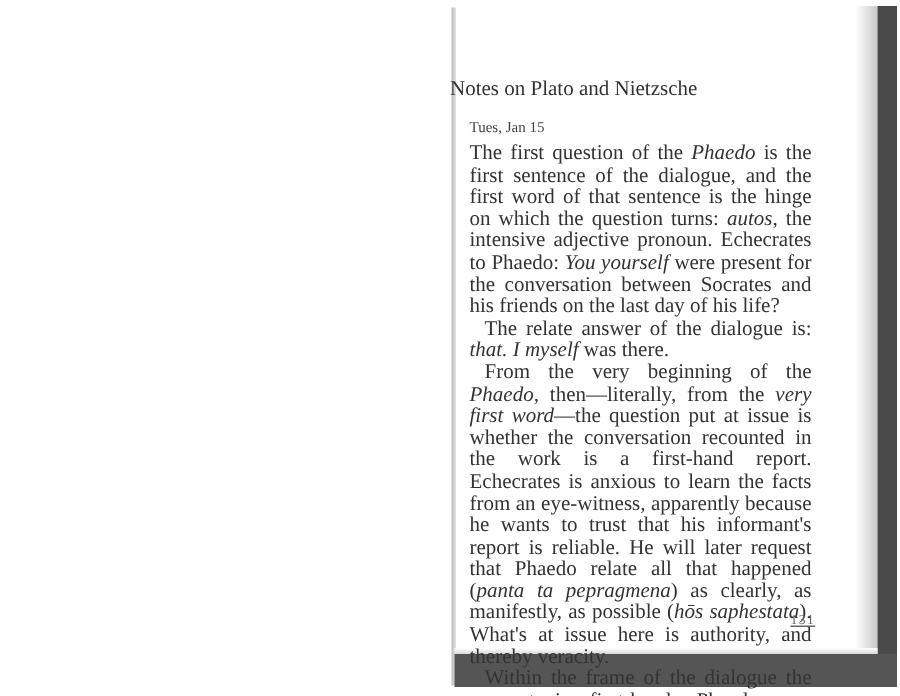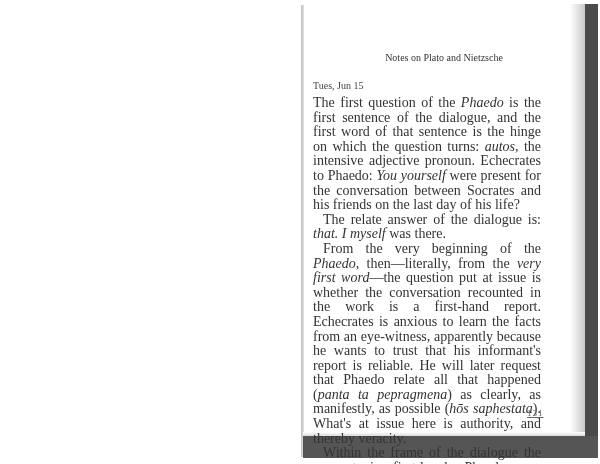--- a/index.html
+++ b/index.html
@@ -24,21 +24,21 @@
   .bottom-border {
     position: absolute; left: 303px; top: 436px; width: 295px; height: 22px;
     background: #555555;
   }
   .bottom-edge {
     position: absolute; left: 303px; top: 432px; width: 282px; height: 5px;
     background: linear-gradient(to bottom, #ffffff, #d0d0d0);
   }
   .title {
     position: absolute; left: 300px; top: 52px; width: 288px;
-    text-align: center; font-size: 10px; color: #333;
+    text-align: left; font-size: 14px; color: #333;
   }
   .date {
     position: absolute; left: 313px; top: 80px;
     font-size: 10px; color: #444;
   }
   .body-text {
     position: absolute; left: 313px; top: 96px; width: 228px;
     font-size: 14px; line-height: 14.6px; text-align: justify; color: #333;
   }
   .body-text p { margin: 0; }
@@ -53,21 +53,21 @@
 <body>
 
 <div style="position:absolute;left:0;top:0;width:300px;height:464px;background:#fff;"></div>
 <div class="gutter-line"></div>
 <div class="right-shade"></div>
 <div class="right-border"></div>
 <div class="bottom-edge"></div>
 <div class="bottom-border"></div>
 
 <div class="title">Notes on Plato and Nietzsche</div>
-<div class="date">Tues, Jun 15</div>
+<div class="date">Tues, Jan 15</div>
 
 <div class="body-text" id="body-text">
     <p><span>The first question of the </span><i>Phaedo</i><span> is the first sentence of the dialogue, and the first word of that sentence is the hinge on which the question turns: </span><i>autos</i><span>, the intensive adjective pronoun. Echecrates to Phaedo: </span><i>You yourself</i><span> were present for the conversation between Socrates and his friends on the last day of his life?</span></p>
     <p class="indent"><span>The relate answer of the dialogue is: </span><i>that. I myself</i><span> was there.</span></p>
     <p class="indent"><span>From the very beginning of the </span><i>Phaedo</i><span>, then—literally, from the </span><i>very first word</i><span>—the question put at issue is whether the conversation recounted in the work is a first-hand report. Echecrates is anxious to learn the facts from an eye-witness, apparently because he wants to trust that his informant's report is reliable. He will later request that Phaedo relate all that happened (</span><i>panta ta pepragmena</i><span>) as clearly, as manifestly, as possible (</span><i>hōs saphestata</i><span>). What's at issue here is authority, and thereby veracity.</span></p>
     <p class="indent"><span>Within the frame of the dialogue the account is first-hand. Phaedo was present for the conversation; Echecrates can rely on his report. But then Phaedo reports that Plato was not present for the conversation ('Plato, I think, was unwell'). A surprising turn, that, and it cues us readers to reconsider this question of veracity, but now not as between Phaedo and Echecrates, but rather as between Plato and ourselves.</span></p>
   </div>
 
 <div class="page-number">131</div>
 

